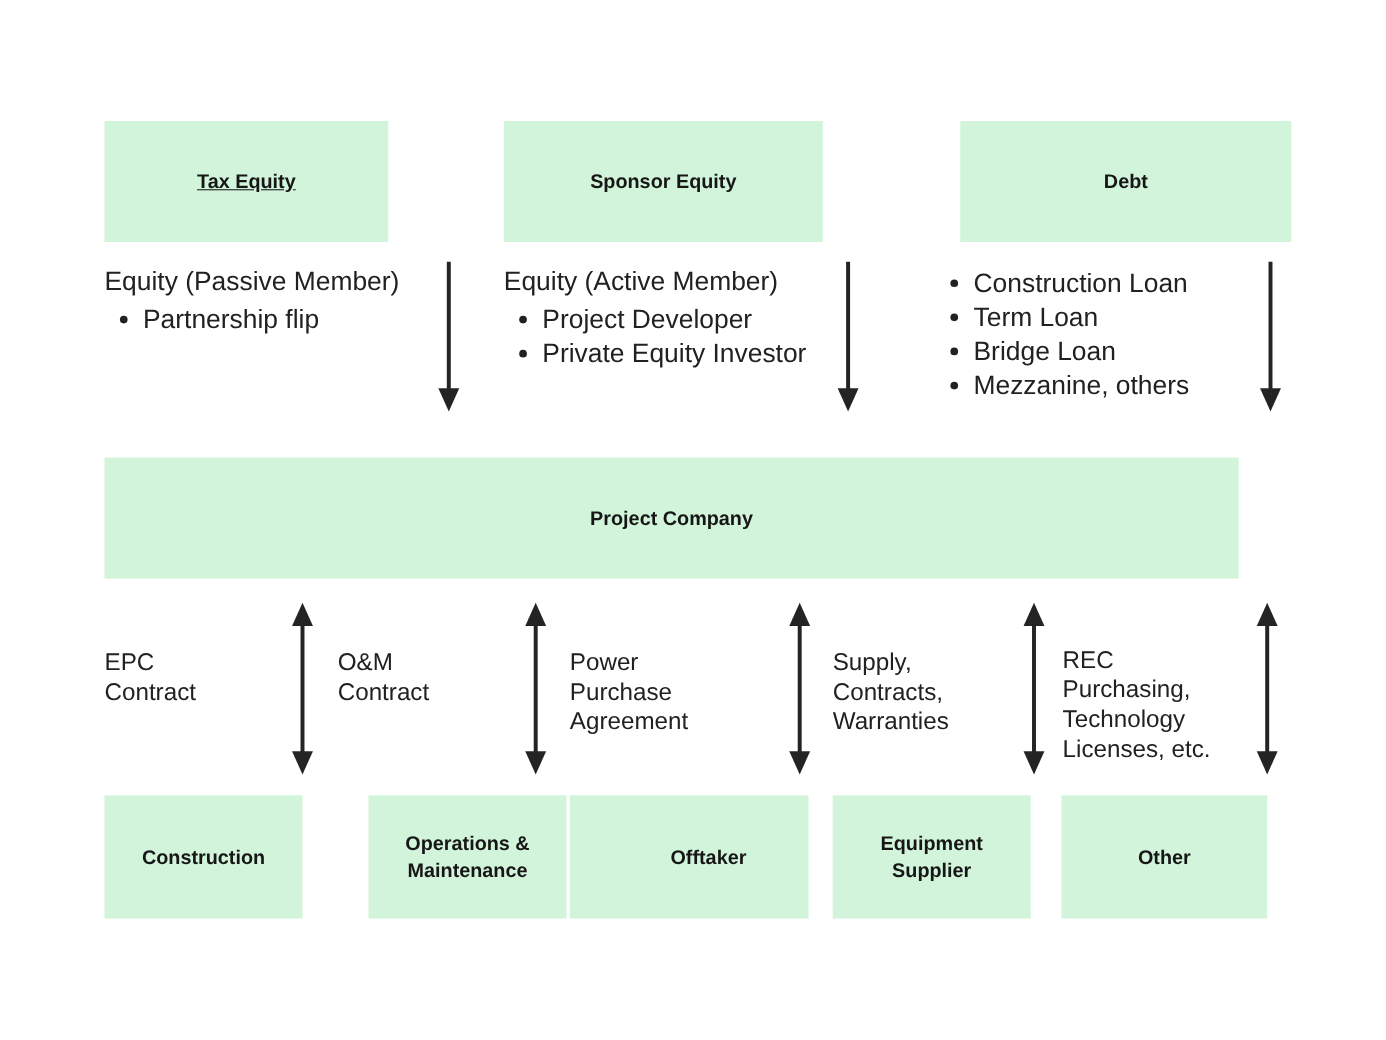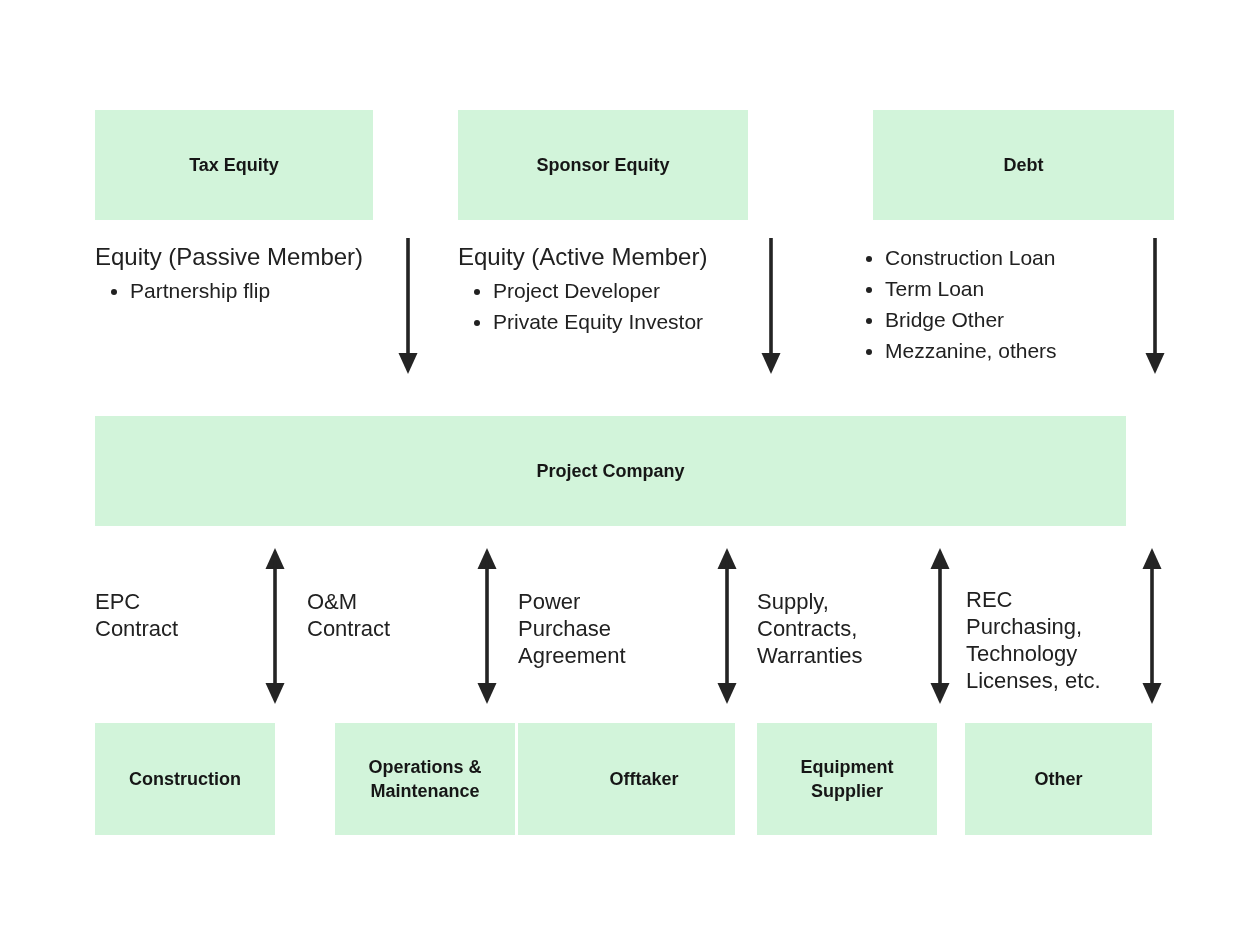--- a/index.html
+++ b/index.html
@@ -24,39 +24,39 @@
     text-align:center;
   }
   .gbox-label{
     font-weight:700;
     font-size:18px;
     line-height:24px;
     color:#161616;
     white-space:pre-line;
   }
   
-  #box-tax{left:95px;top:110px;width:278px;height:110px;}
+  #box-tax{left:95px;top:110px;width:258px;height:110px;text-decoration:underline;}
   #box-sponsor{left:458px;top:110px;width:290px;height:110px;}
   #box-debt{left:847px;top:110px;width:301px;height:110px;margin-left:26px;}
   
   .desc{position:absolute;}
   #desc-tax{left:95px;top:242px;width:310px;}
   #desc-sponsor{left:458px;top:242px;width:320px;}
   #desc-debt{left:850px;top:242px;width:295px;}
   .desc-heading{
     font-size:24px;
     line-height:30px;
     margin:0 0 3px 0;
   }
   ul.bullets{
     margin:0;padding:0 0 0 35px;
     list-style:disc outside;
   }
   ul.bullets li{
-    font-size:21px;
+    font-size:24px;
     line-height:31px;
   }
   
   .arrow-down,.arrow-double{position:absolute;color:var(--arrow);}
   .arrow-down line,.arrow-double line{stroke:currentColor;stroke-width:3.6;}
   .arrow-down polygon,.arrow-double polygon{fill:currentColor;}
   #arr-tax{left:395px;top:237px;}
   #arr-sponsor{left:758px;top:237px;}
   #arr-debt{left:1142px;top:237px;}
   
@@ -110,21 +110,21 @@
     <div class="desc-heading">Equity (Active Member)</div>
     <ul class="bullets">
         <li>Project Developer</li>
         <li>Private Equity Investor</li>
       </ul>
   </div>
   <div class="desc" id="desc-debt">
     <ul class="bullets">
         <li>Construction Loan</li>
         <li>Term Loan</li>
-        <li>Bridge Other</li>
+        <li>Bridge Loan</li>
         <li>Mezzanine, others</li>
       </ul>
   </div>
 
   <svg class="arrow-down" id="arr-tax" width="26" height="138" viewBox="0 0 26 138" aria-hidden="true">
     <line x1="13" y1="1" x2="13" y2="120"></line>
     <polygon points="13,137 3.5,116 22.5,116"></polygon>
   </svg>
   <svg class="arrow-down" id="arr-sponsor" width="26" height="138" viewBox="0 0 26 138" aria-hidden="true">
     <line x1="13" y1="1" x2="13" y2="120"></line>

